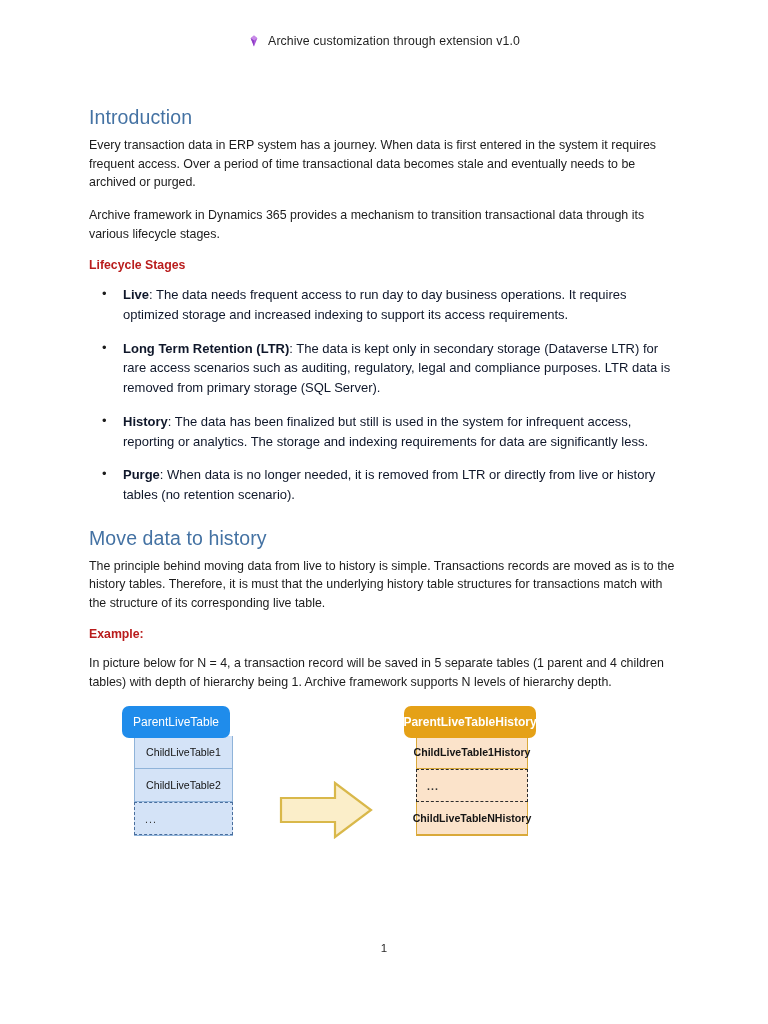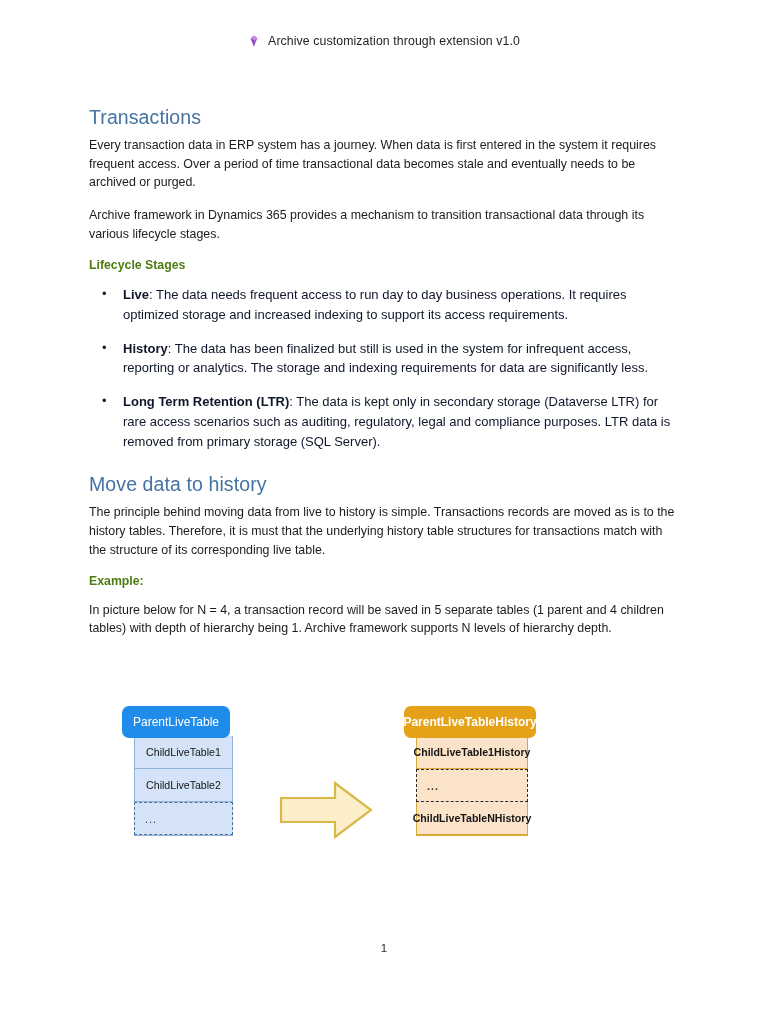--- a/index.html
+++ b/index.html
@@ -66,21 +66,21 @@
     line-height: 1.52;
     margin: 0 0 14px 0;
     color: #1c1c1c;
     text-align: left;
   }
 
   p.bold-lead {
     font-size: 12.3px;
     font-weight: bold;
     margin: 0 0 13px 0;
-    color: #4d7c0f;
+    color: #b91c1c;
   }
 
   ul.stages {
     list-style: none;
     margin: 0 0 6px 0;
     padding: 0;
   }
   ul.stages li {
     position: relative;
     padding-left: 34px;
@@ -221,32 +221,33 @@
   <svg class="hdr-gem" viewBox="0 0 12 12">
     <polygon points="6,0.5 9.3,3.2 6,11.5 2.7,3.2" fill="#a855d8"></polygon>
     <polygon points="6,0.5 9.3,3.2 6,5.6 2.7,3.2" fill="#c88ae8"></polygon>
     <polygon points="2.7,3.2 6,5.6 6,11.5" fill="#8e3fc4"></polygon>
   </svg>
   <span class="hdr-title">Archive customization through extension v1.0</span>
 </div>
 
 <div class="content">
 
-  <h1 class="h-blue">Transactions</h1>
+  <h1 class="h-blue">Introduction</h1>
 
   <p class="body">Every transaction data in ERP system has a journey. When data is first entered in the system it requires frequent access. Over a period of time transactional data becomes stale and eventually needs to be archived or purged.</p>
 
   <p class="body">Archive framework in Dynamics 365 provides a mechanism to transition transactional data through its various lifecycle stages.</p>
 
   <p class="bold-lead">Lifecycle Stages</p>
 
   <ul class="stages">
     <li><span class="term">Live</span><span>: The data needs frequent access to run day to day business operations. It requires optimized storage and increased indexing to support its access requirements.</span></li>
+    <li><span class="term">Long Term Retention (LTR)</span><span>: The data is kept only in secondary storage (Dataverse LTR) for rare access scenarios such as auditing, regulatory, legal and compliance purposes. LTR data is removed from primary storage (SQL Server).</span></li>
     <li><span class="term">History</span><span>: The data has been finalized but still is used in the system for infrequent access, reporting or analytics. The storage and indexing requirements for data are significantly less.</span></li>
-    <li><span class="term">Long Term Retention (LTR)</span><span>: The data is kept only in secondary storage (Dataverse LTR) for rare access scenarios such as auditing, regulatory, legal and compliance purposes. LTR data is removed from primary storage (SQL Server).</span></li>
+    <li><span class="term">Purge</span><span>: When data is no longer needed, it is removed from LTR or directly from live or history tables (no retention scenario).</span></li>
   </ul>
 
   <h1 class="h-blue second">Move data to history</h1>
 
   <p class="body">The principle behind moving data from live to history is simple. Transactions records are moved as is to the history tables. Therefore, it is must that the underlying history table structures for transactions match with the structure of its corresponding live table.</p>
 
   <p class="bold-lead">Example:</p>
 
   <p class="body">In picture below for N = 4, a transaction record will be saved in 5 separate tables (1 parent and 4 children tables) with depth of hierarchy being 1. Archive framework supports N levels of hierarchy depth.</p>
 

